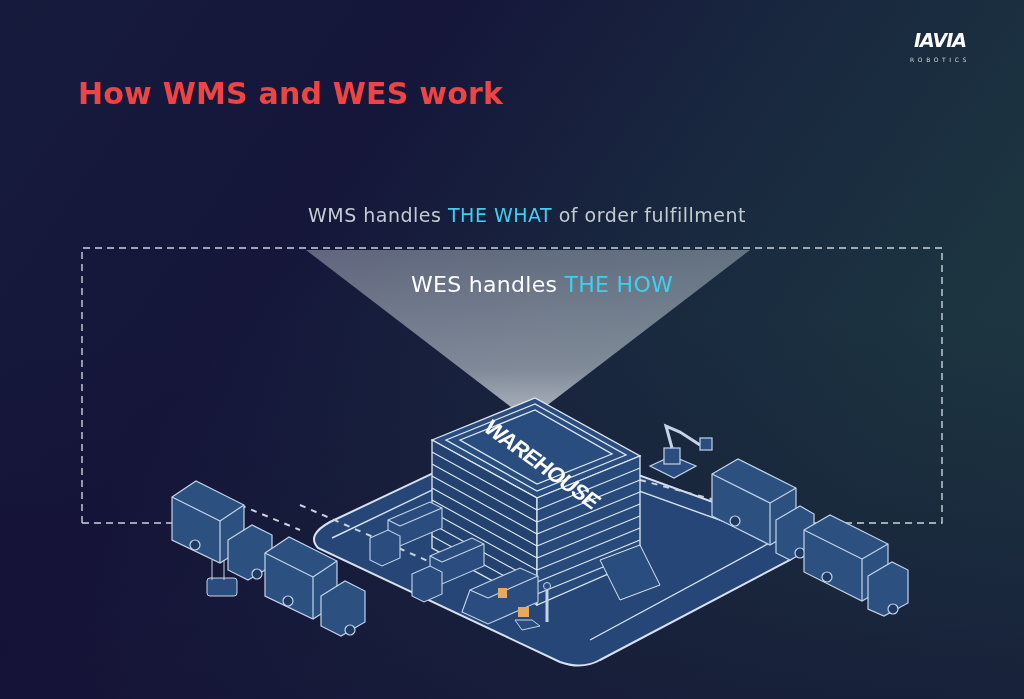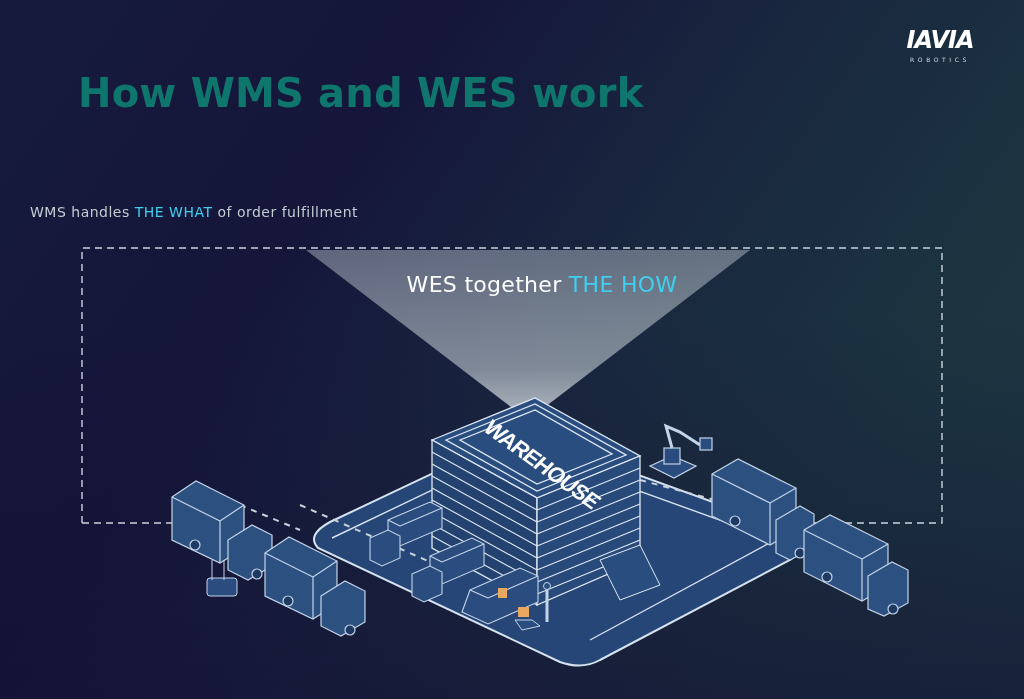--- a/index.html
+++ b/index.html
@@ -10,31 +10,31 @@
   }
   .bg-shade {
     position: absolute; inset: 0;
     background: linear-gradient(180deg, rgba(20,14,50,0) 45%, rgba(20,14,52,0.55) 100%);
     pointer-events: none;
   }
   .logo {
     position: absolute; left: 904px; top: 28px; width: 72px; height: 38px;
     display: flex; flex-direction: column; align-items: center;
   }
-  .logo-mark { font-weight: bold; font-size: 24px; letter-spacing: -1px; color: #ffffff; font-style: italic; line-height: 24px; }
+  .logo-mark { font-weight: bold; font-size: 19px; letter-spacing: -1px; color: #ffffff; font-style: italic; line-height: 24px; }
   .logo-sub { font-size: 6px; letter-spacing: 3.6px; color: #d6dde3; margin-top: 4px; line-height: 7px; }
   .title {
     position: absolute; left: 78px; top: 66px; width: 700px;
-    color: #0f766e; font-weight: bold; font-size: 40px; line-height: 55px;
+    color: #ef4444; font-weight: bold; font-size: 30px; line-height: 55px;
     letter-spacing: 0.2px;
   }
   .title span { display: block; }
   .wms-line {
-    position: absolute; left: 0; width: 1024px; top: 204px; 
-    font-size: 14px; color: #c4ccd3; letter-spacing: 0.5px;
+    position: absolute; left: 0; width: 1024px; top: 204px; text-align: center;
+    font-size: 19px; color: #c4ccd3; letter-spacing: 0.5px;
   }
   .wms-line .lead { margin-left: 30px; }
   .wes-line {
     position: absolute; left: 0; width: 1084px; top: 272px; text-align: center;
     font-size: 22px; color: #ffffff; letter-spacing: 0.3px;
   }
   .accent { color: #3dd0f0; }
   svg.scene { position: absolute; left: 0; top: 0; }
 </style>
 </head>
@@ -173,13 +173,13 @@
   <span class="logo-mark">IAVIA</span>
   <span class="logo-sub">ROBOTICS</span>
 </div>
 
 <h1 class="title" style="margin:0;">
   <span>How WMS and WES work</span>
 </h1>
 
 <div class="wms-line"><span class="lead">WMS handles </span><span class="accent">THE WHAT</span><span> of order fulfillment</span></div>
 
-<div class="wes-line"><span>WES together </span><span class="accent">THE HOW</span></div>
+<div class="wes-line"><span>WES handles </span><span class="accent">THE HOW</span></div>
 
 </body></html>

